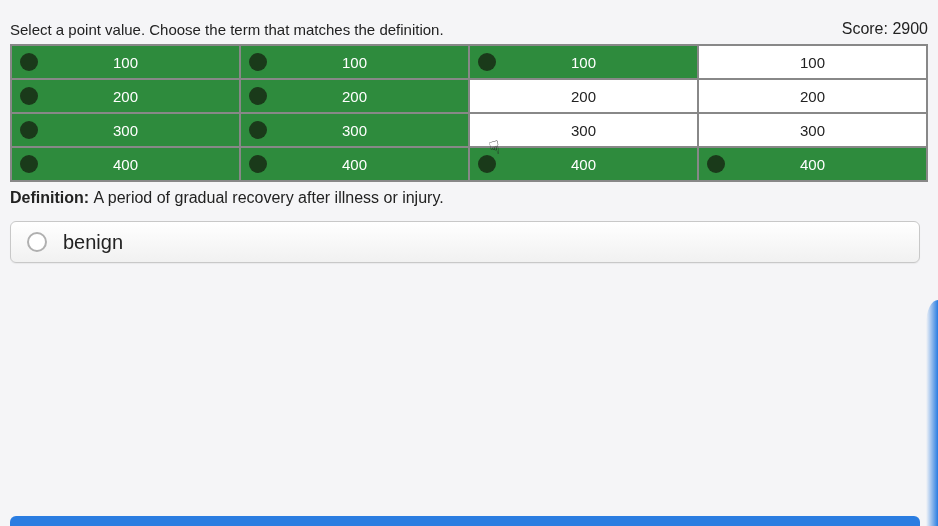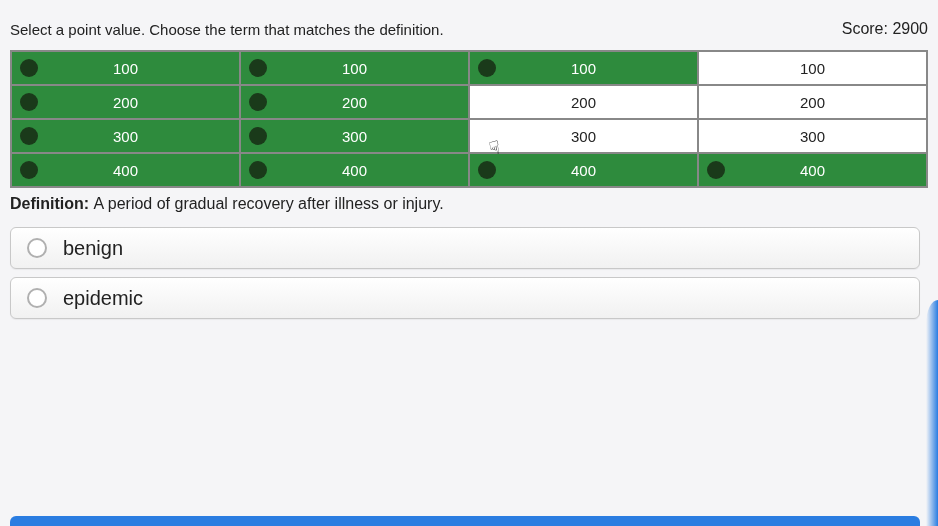--- a/index.html
+++ b/index.html
@@ -10,21 +10,21 @@
     height: 526px;
     overflow: hidden;
     position: relative;
     padding: 20px 10px 0 10px;
     color: #222;
   }
   .top-row {
     display: flex;
     justify-content: space-between;
     align-items: center;
-    margin-bottom: 12px;
+    margin-bottom: 6px;
   }
   .instruction {
     font-size: 15px;
   }
   .score {
     font-size: 16px;
     font-weight: normal;
   }
   .board {
     display: grid;
@@ -198,21 +198,17 @@
 
 <div class="definition">
   <span class="label">Definition: </span><span>A period of gradual recovery after illness or injury.</span>
 </div>
 
 <div class="choices" id="choices">
     <div class="choice">
       <div class="radio"></div>
       <span>benign</span>
     </div>
-    <div class="choice">
-      <div class="radio"></div>
-      <span>epidemic</span>
-    </div>
   </div>
 
 <div class="cursor-hand">☟</div>
 <div class="blue-edge"></div>
 <div class="blue-bar"></div>
 
 </body></html>

